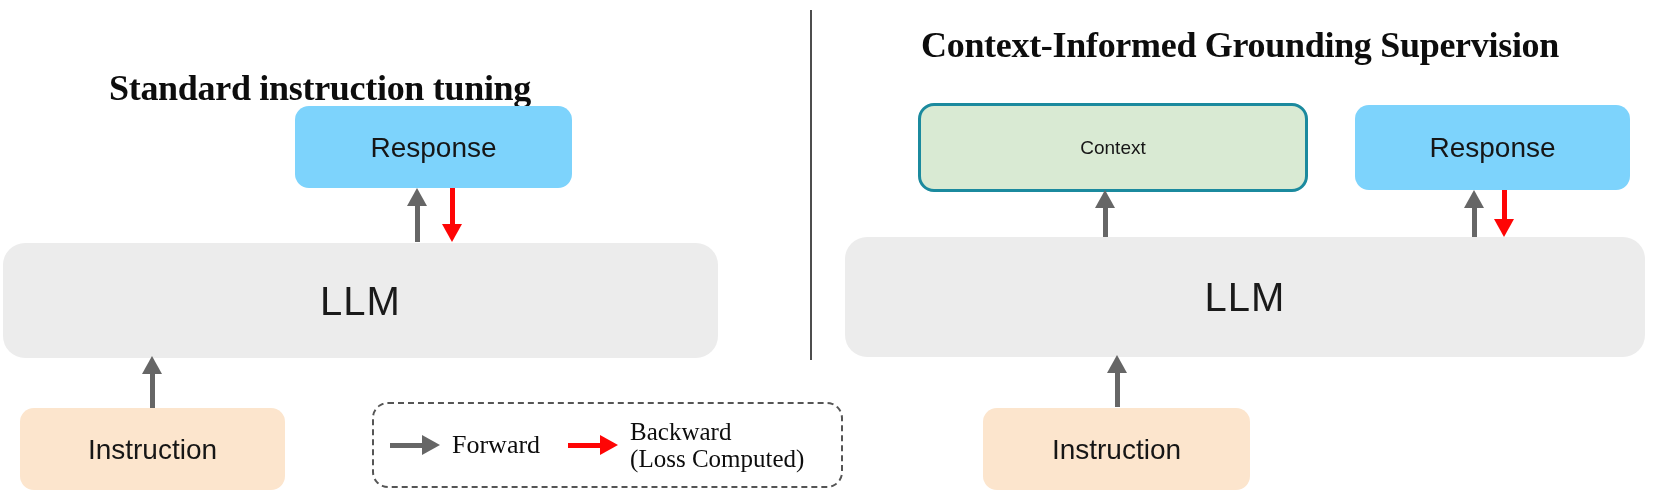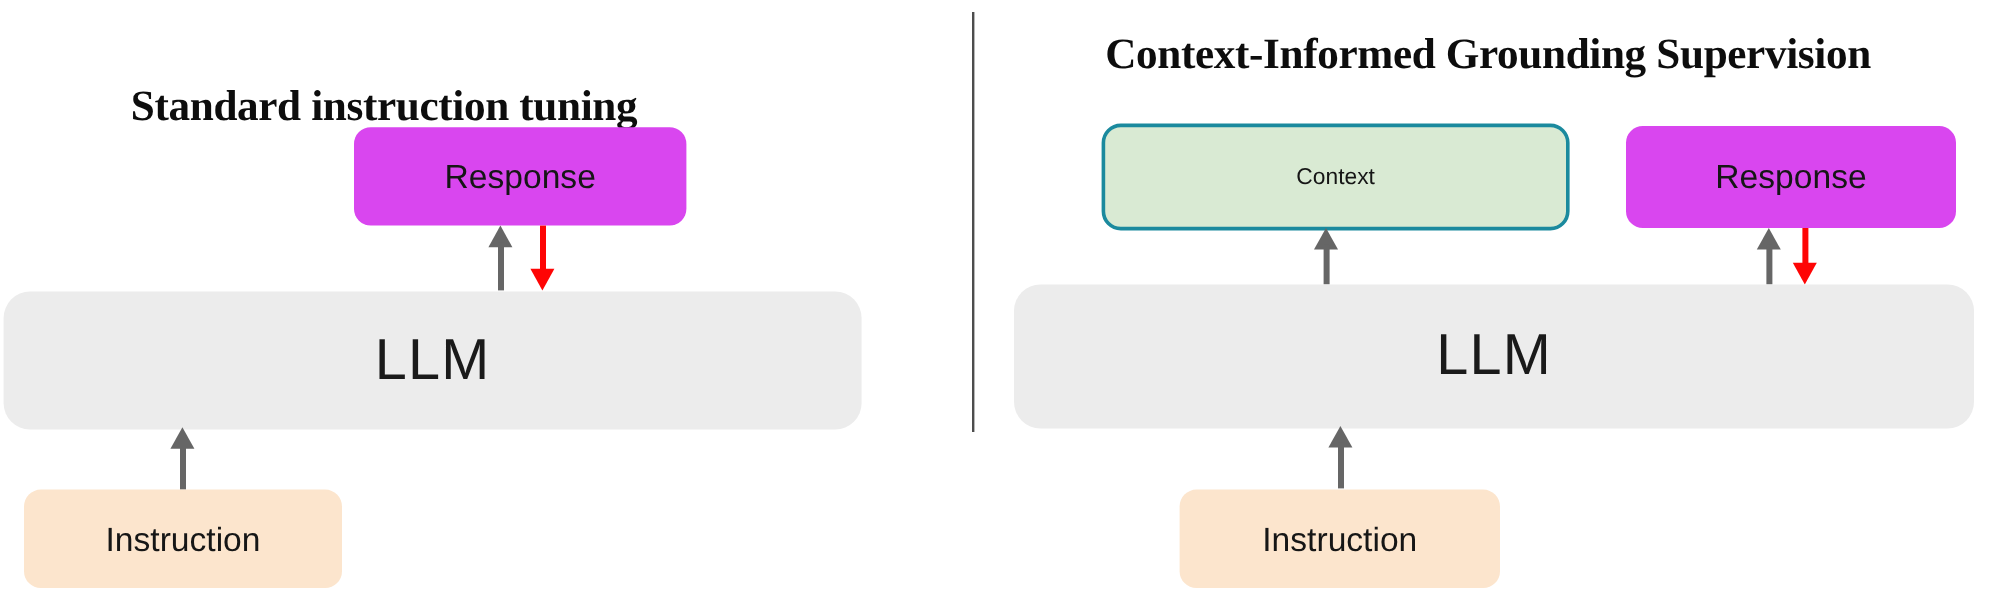--- a/index.html
+++ b/index.html
@@ -26,27 +26,27 @@
     display:flex;
     flex-direction:column;
     align-items:center;
     justify-content:center;
     border-radius:14px;
     font-size:28px;
     color:#161616;
     text-align:center;
     line-height:1.25;
   }
-  .lavender{background:#d946ef;align-items:center;}
+  .lavender{background:#7dd3fc;align-items:center;}
   .green{background:#d9ead3;border:3.5px solid #1b8a9e;border-radius:16px;font-size:19px;}
   .peach{background:#fce5cd;justify-content:center;}
   .llm{
     background:#ececec;
     border-radius:22px;
-    font-size:48px;
+    font-size:40px;
     font-weight:400;
     letter-spacing:1px;
     color:#1a1a1a;
   }
   .divider{
     position:absolute;
     width:2px;
     background:#4d4d4d;
   }
   
@@ -108,20 +108,39 @@
 
   <div class="v-arrow up" style="left:141px;top:356px;height:52px;">
     <div class="head"></div>
     <div class="shaft"></div>
   </div>
 
   <div class="box peach" style="left:20px;top:408px;width:265px;height:82px;">
     <span>Instruction</span>
   </div>
 
+  <div class="legend" style="left:372px;top:402px;width:471px;height:86px;">
+    <div class="legend-group">
+      <span class="h-arrow">
+        <span class="shaft"></span>
+        <span class="head"></span>
+      </span>
+      <span class="legend-label">Forward</span>
+    </div>
+    <div class="legend-group">
+      <span class="h-arrow red">
+        <span class="shaft"></span>
+        <span class="head"></span>
+      </span>
+      <span class="legend-label two-line">
+        <span>Backward</span><br>
+        <span>(Loss Computed)</span>
+      </span>
+    </div>
+  </div>
 
   <div class="divider" style="left:810px;top:10px;height:350px;"></div>
 
   <div class="title" style="left:830px;top:24px;width:820px;">Context-Informed Grounding Supervision</div>
 
   <div class="box green" style="left:918px;top:103px;width:390px;height:89px;">
     <span>Context</span>
   </div>
 
   <div class="box lavender" style="left:1355px;top:105px;width:275px;height:85px;">

